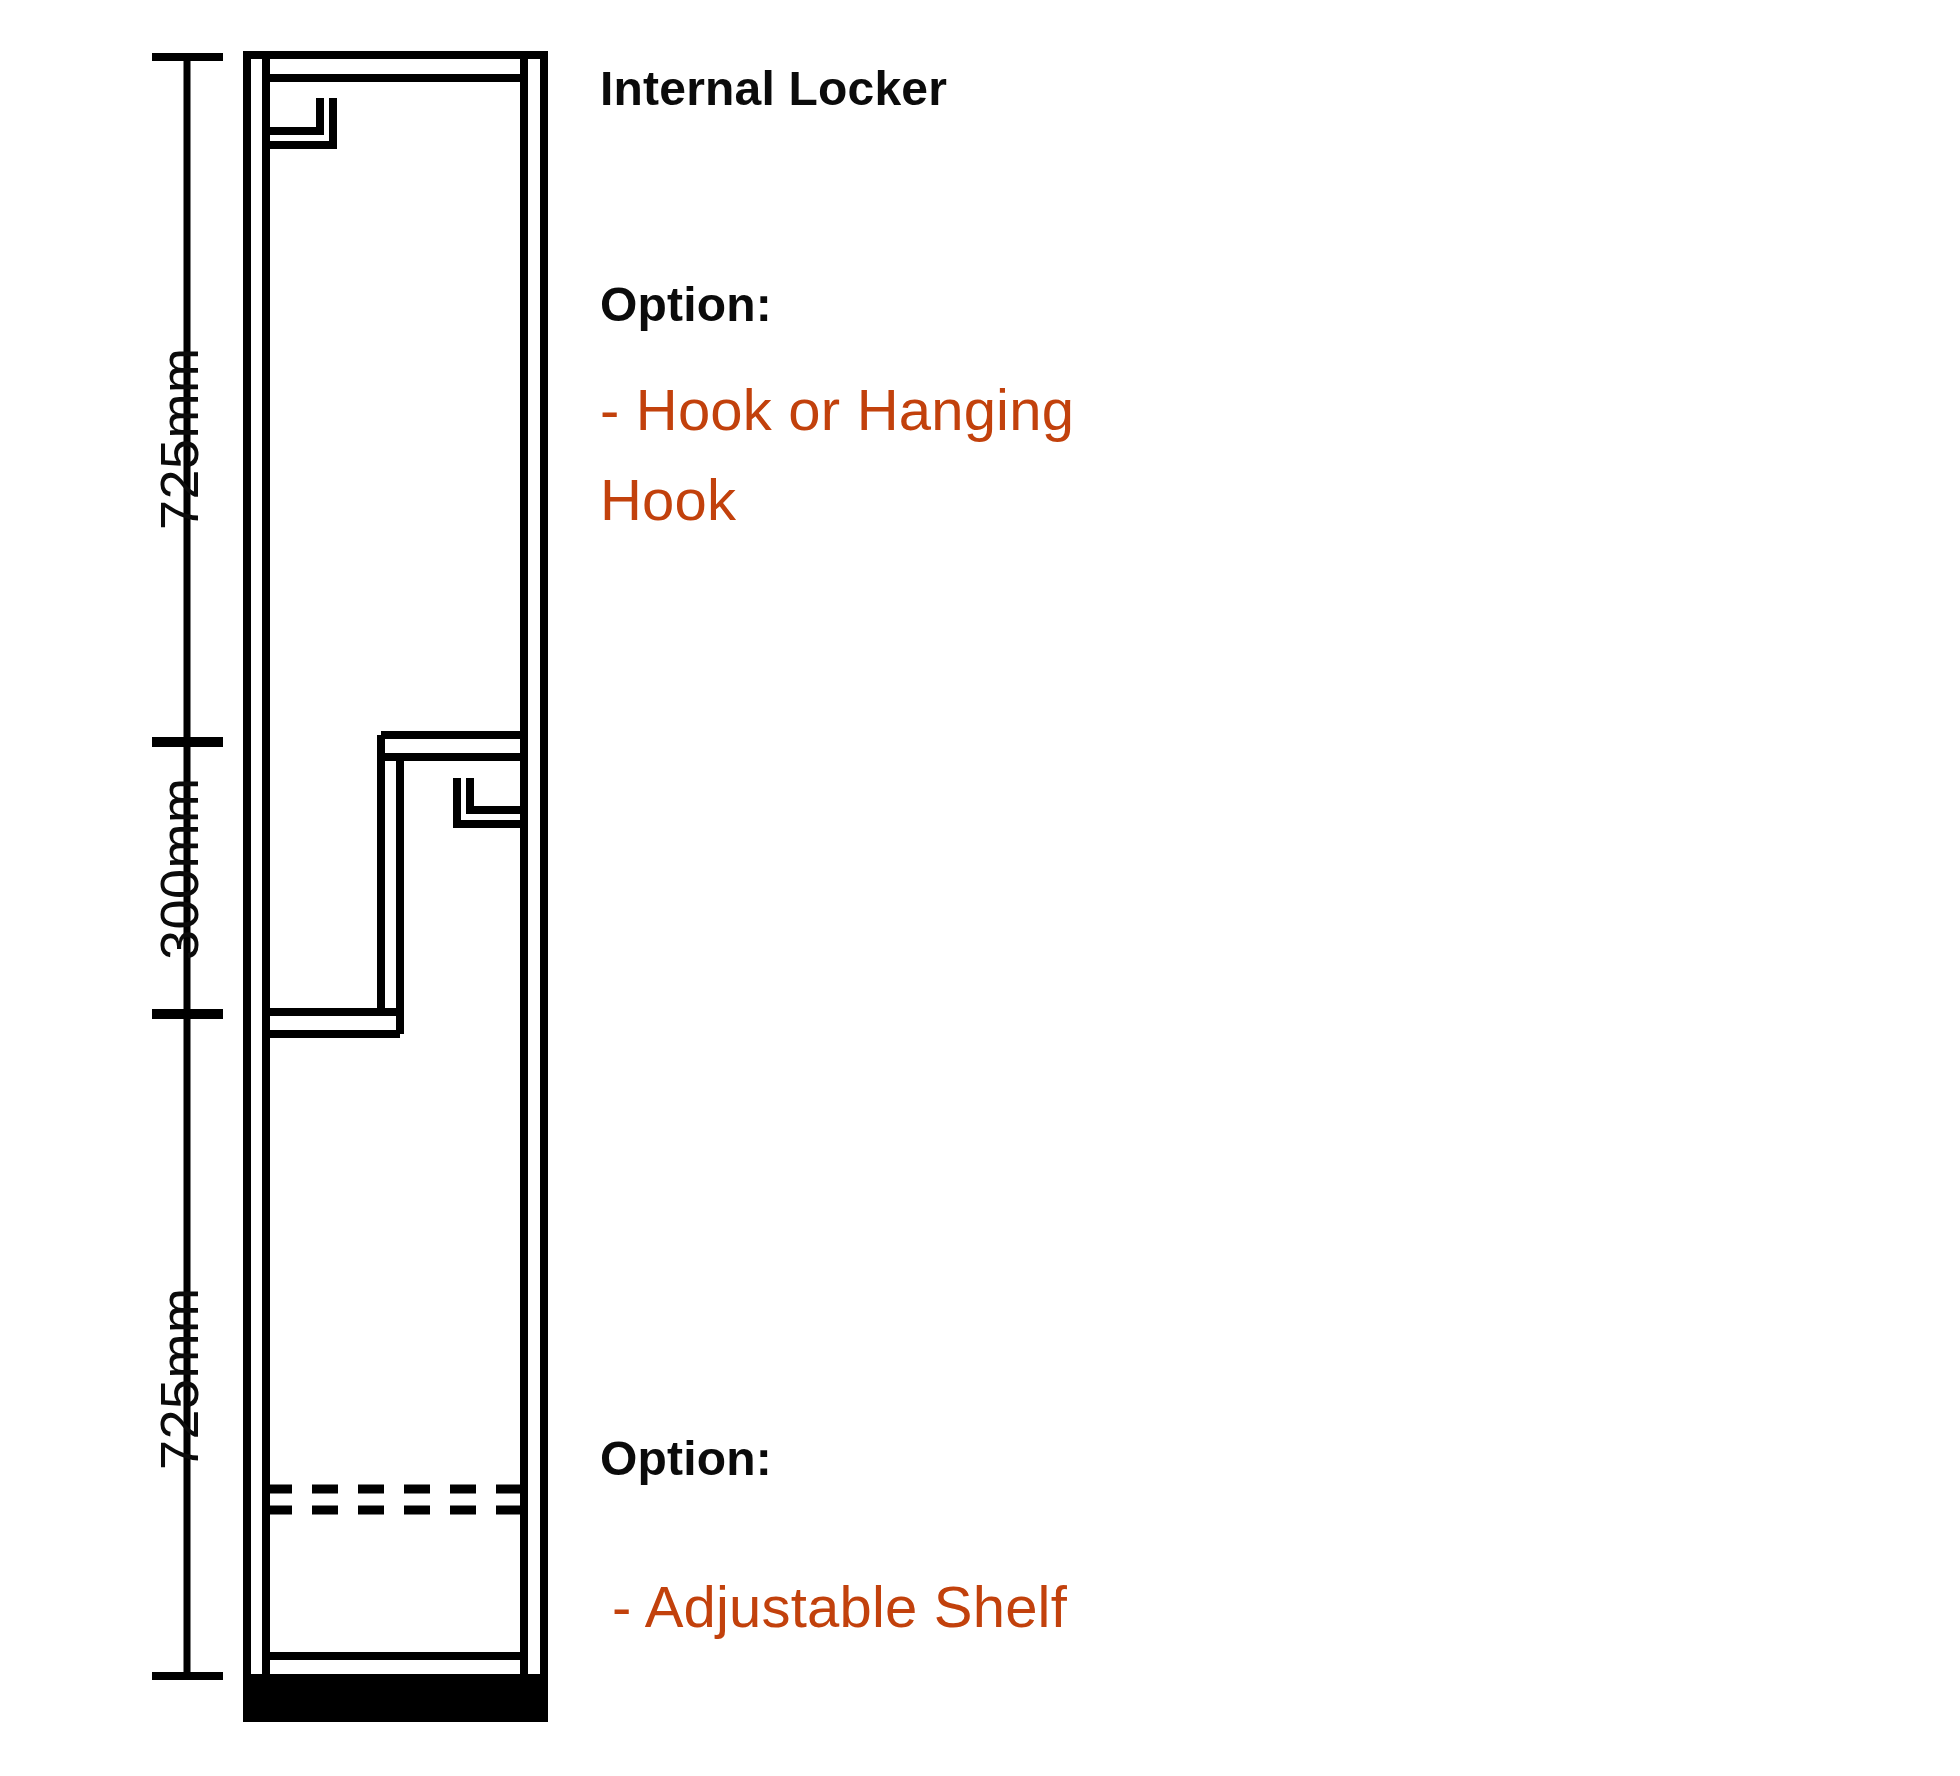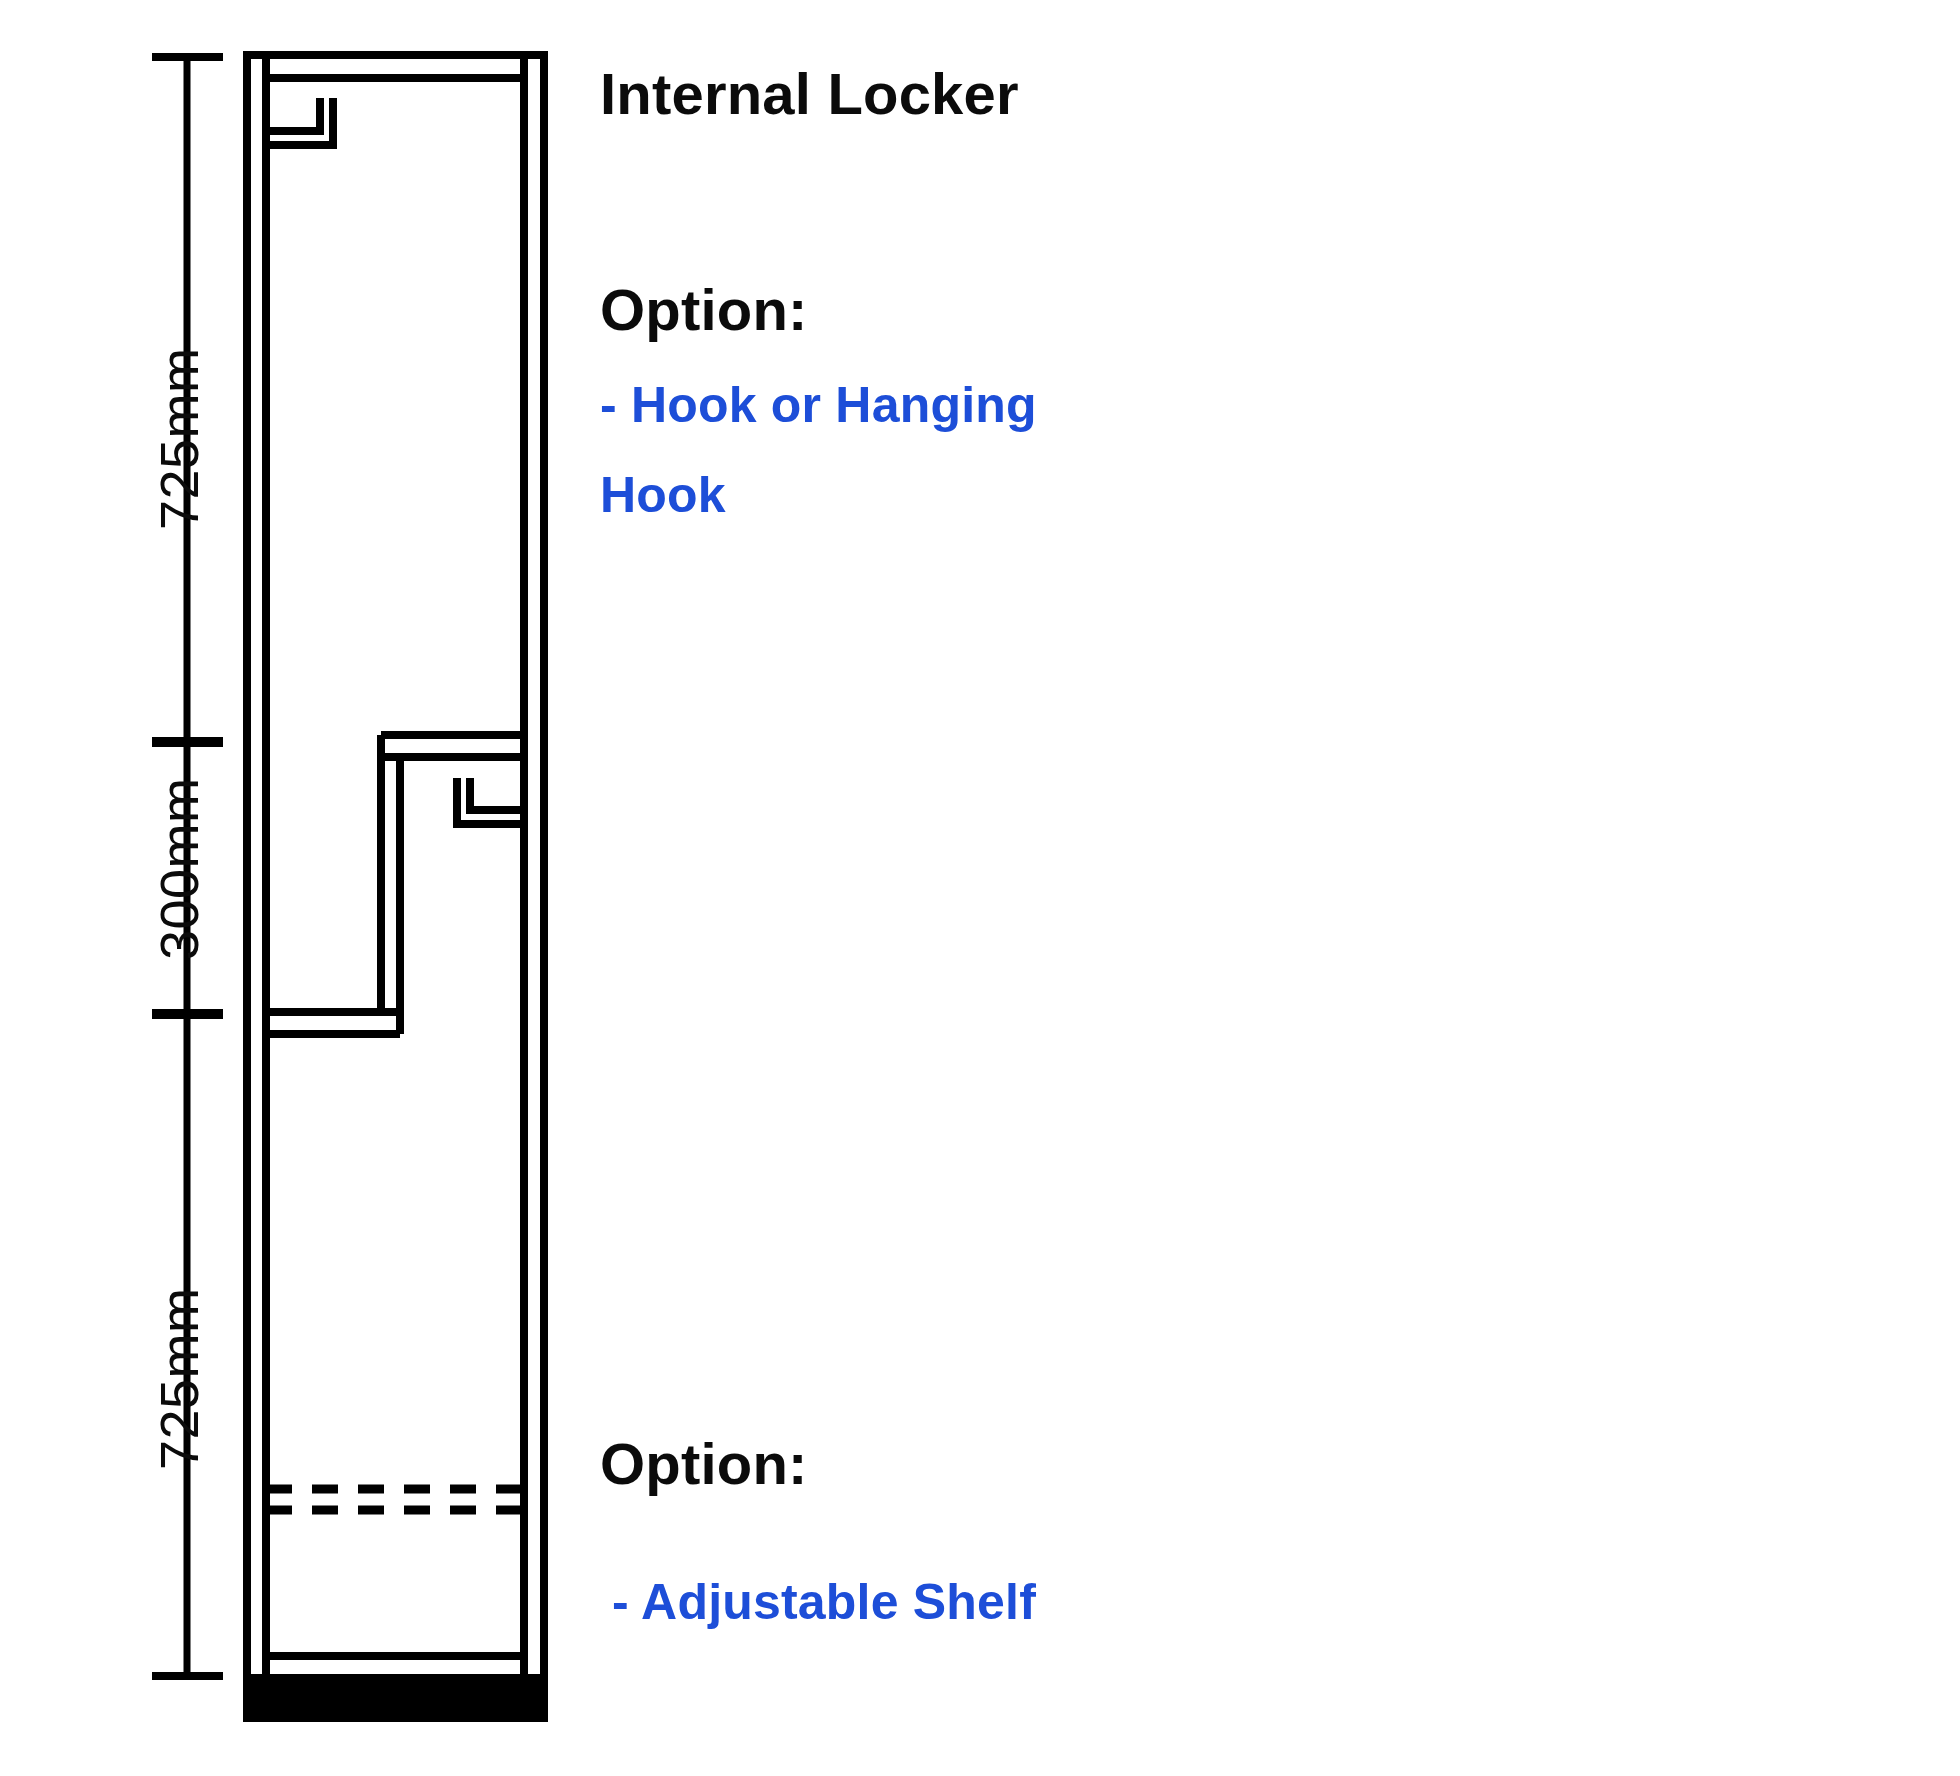--- a/index.html
+++ b/index.html
@@ -39,35 +39,35 @@
     position: absolute;
     left: 600px;
     top: 0;
     width: 1100px;
     height: 1776px;
   }
 
   .heading {
     position: absolute;
     font-weight: 700;
-    font-size: 58px;
+    font-size: 48px;
     letter-spacing: 0.2px;
     line-height: 1.12;
     white-space: nowrap;
     color: #0b0b0b;
   }
 
   .body-line {
     position: absolute;
-    font-weight: 700;
-    font-size: 50px;
+    font-weight: 400;
+    font-size: 58px;
     line-height: 1.28;
     letter-spacing: 0.2px;
     white-space: nowrap;
-    color: #1d4ed8;
+    color: #c2410c;
   }
 
   #title-internal-locker { left: 0px;  top: 62px; }
 
   #option-1-heading      { left: 0px;  top: 278px; }
   #option-1-line-1       { left: 0px;  top: 373px; }
   #option-1-line-2       { left: 0px;  top: 463px; }
 
   #option-2-heading      { left: 0px;  top: 1432px; }
   #option-2-line-1       { left: 0px;  top: 1570px; margin-left: 12px; }

